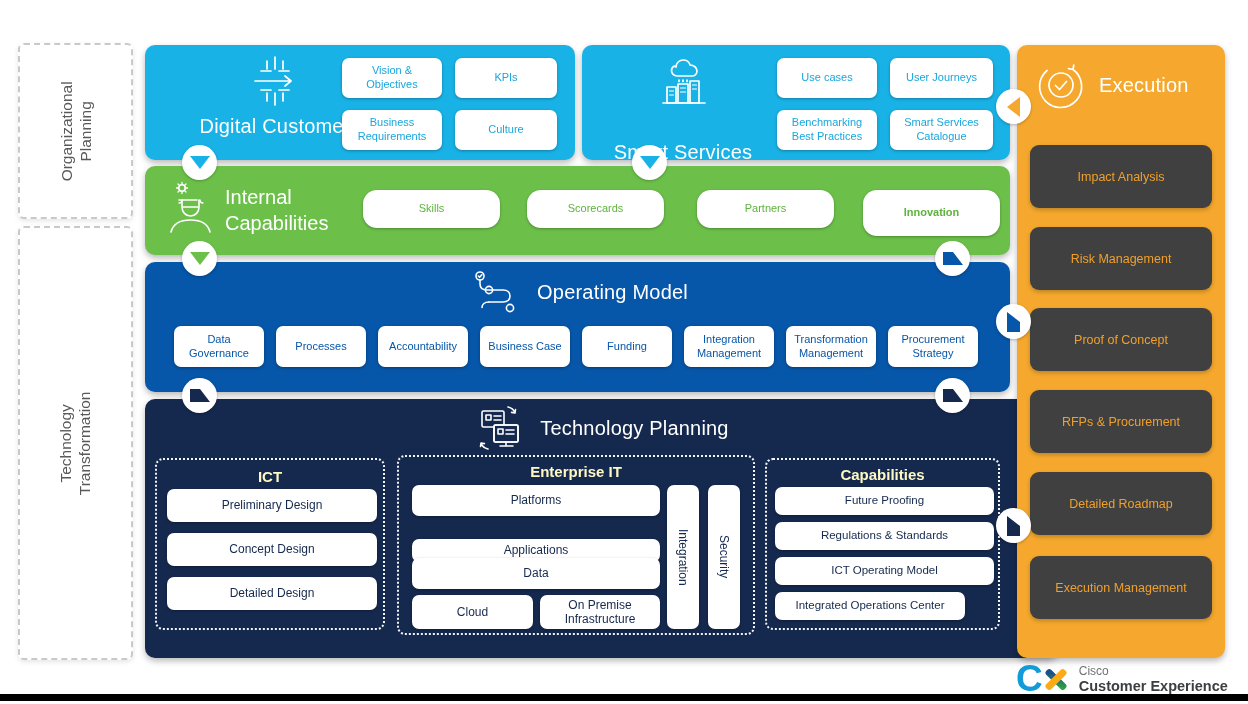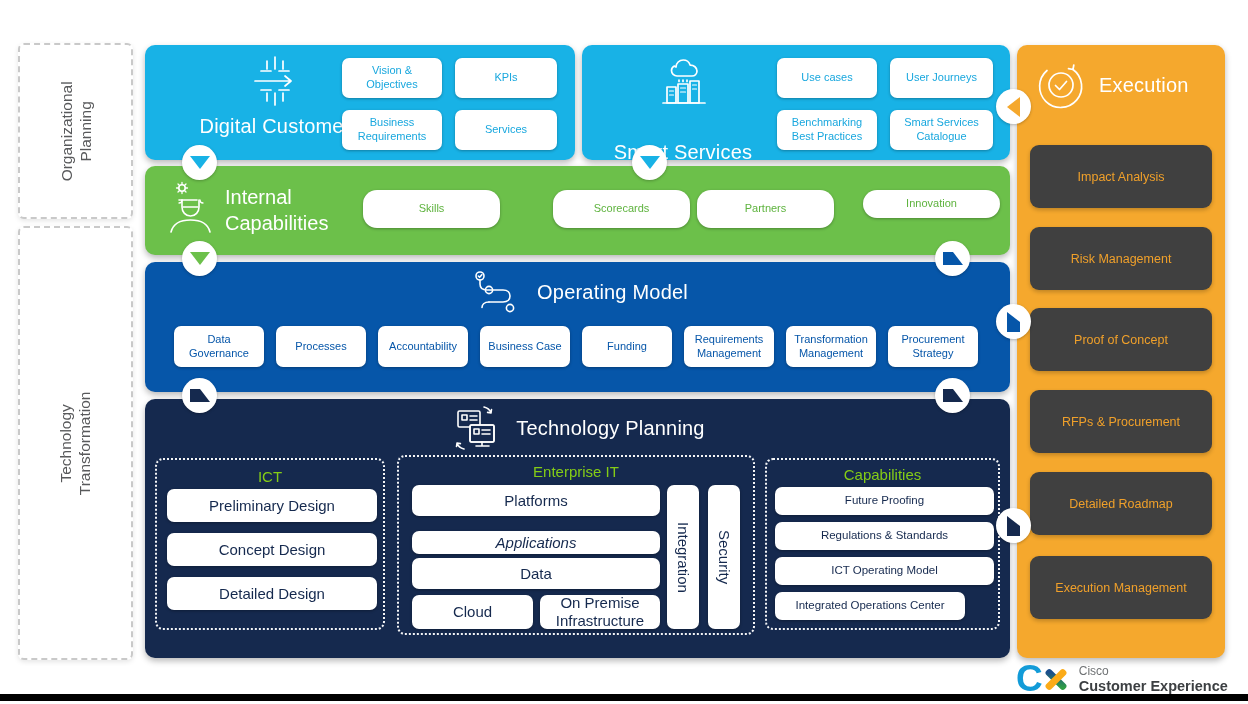--- a/index.html
+++ b/index.html
@@ -43,22 +43,22 @@
   .tri-left{border-top:10px solid transparent;border-bottom:10px solid transparent;border-right:13px solid;}
   .tri-right{border-top:10px solid transparent;border-bottom:10px solid transparent;border-left:13px solid;}
   .t-cyan{border-top-color:#18b2e6;border-bottom-color:#18b2e6;}
   .t-green{border-top-color:#6cc04a;border-bottom-color:#6cc04a;}
   .t-blue{border-bottom-color:#0656a9;border-left-color:#0656a9;}
   .t-navy{border-bottom-color:#15294e;border-left-color:#15294e;}
   .t-orange{border-right-color:#f5a82d;}
 
   
   .dotted{position:absolute;border:2px dotted rgba(255,255,255,.95);border-radius:8px;box-sizing:border-box;}
-  .dt-title{position:absolute;width:100%;text-align:center;color:#84cc16;font-size:15px;font-weight:400;}
-  .pill{position:absolute;background:#fff;border-radius:7px;color:#15294e;font-size:15px;
+  .dt-title{position:absolute;width:100%;text-align:center;color:#fef9c3;font-size:15px;font-weight:700;}
+  .pill{position:absolute;background:#fff;border-radius:7px;color:#15294e;font-size:12px;
         display:flex;align-items:center;justify-content:center;text-align:center;line-height:1.2;
         box-shadow:0 1px 3px rgba(0,0,0,.30);box-sizing:border-box;}
   .vpill{writing-mode:vertical-rl;}
 
   
   .exec-card{position:absolute;left:13px;width:182px;height:63px;background:#404040;border-radius:9px;
              box-shadow:0 2px 4px rgba(0,0,0,.22);display:flex;align-items:center;justify-content:center;
              color:#f0a02a;font-size:12.5px;text-align:center;}
 
   
@@ -104,21 +104,21 @@
           <path d="M14 37h10M32 37h10"></path>
           <path d="M20 40v8M28 40v12M36 40v8"></path>
         </svg>
       </span>
       <div class="sec-title" style="margin-top:6px;">Digital Customer</div>
     </div>
     <div class="chipgrid" style="left:197px;top:13px;grid-template-columns:100px 102px;grid-auto-rows:40px;column-gap:13px;row-gap:12px;">
       <div class="chip c-cyan">Vision &amp; Objectives</div>
       <div class="chip c-cyan">KPIs</div>
       <div class="chip c-cyan">Business Requirements</div>
-      <div class="chip c-cyan">Services</div>
+      <div class="chip c-cyan">Culture</div>
     </div>
   </div>
 
   <div class="box cyan" style="left:582px;top:45px;width:428px;height:115px;">
     <div class="hdr-col" style="left:21px;top:8px;width:160px;gap:26px;">
       <span>
         <svg width="56" height="56" viewBox="0 0 56 56" fill="none" stroke="#fff" stroke-width="1.7" stroke-linecap="round" stroke-linejoin="round">
           <path d="M21 14c0-4 3.4-7 7.2-7 3.2 0 6 2.1 6.9 5.1C38.8 12 42 14.6 42 18c0 2.8-2.2 5-5 5H22c-3 0-5.5-2.4-5.5-5.5 0-2 1.2-3.7 2.8-4.5z"></path>
           <path d="M24 27v2M28 27v2M32 27v2" stroke-dasharray="1.5 2.5"></path>
           <rect x="12" y="34" width="9" height="16"></rect>
@@ -148,23 +148,23 @@
         <path d="M17 20v7c0 5 3.5 9 8.5 9s8.5-4 8.5-9v-7"></path>
         <path d="M18 27h15" stroke-width="1.3"></path>
         <path d="M6 52c2-8 9-12 19.5-12S43 44 45 52"></path>
       </svg>
     </span>
     <div style="position:absolute;left:80px;top:18px;color:#fff;font-size:20px;line-height:1.3;">
       <div>Internal</div>
       <div>Capabilities</div>
     </div>
     <div class="chip c-green" style="position:absolute;left:218px;top:24px;width:137px;height:38px;">Skills</div>
-    <div class="chip c-green" style="position:absolute;left:408px;top:24px;width:137px;height:38px;">Scorecards</div>
+    <div class="chip c-green" style="position:absolute;left:382px;top:24px;width:137px;height:38px;">Scorecards</div>
     <div class="chip c-green" style="position:absolute;left:552px;top:24px;width:137px;height:38px;">Partners</div>
-    <div class="chip c-green" style="position:absolute;left:718px;top:24px;width:137px;height:28px;">Innovation</div>
+    <div class="chip c-green" style="position:absolute;left:718px;top:24px;width:137px;height:46px;font-weight:bold;">Innovation</div>
   </div>
 
   <div class="box blue" style="left:145px;top:262px;width:865px;height:130px;">
     <div style="position:absolute;left:0;top:8px;width:100%;display:flex;align-items:center;justify-content:center;gap:18px;">
       <span>
         <svg width="52" height="44" viewBox="0 0 52 44" fill="none" stroke="#fff" stroke-width="1.6" stroke-linecap="round" stroke-linejoin="round">
           <circle cx="13" cy="6" r="4"></circle>
           <path d="M11.3 6l1.3 1.3 2.2-2.6"></path>
           <path d="M13 10v4c0 4 3 6 7 6h16c5 0 7 3 7 6s-2 6-7 6H22"></path>
           <path d="M22 32c-5 0-7 3-7 5.5"></path>
@@ -173,27 +173,27 @@
         </svg>
       </span>
       <div class="sec-title">Operating Model</div>
     </div>
     <div class="chipgrid" style="left:29px;top:64px;grid-template-columns:repeat(8,90px);grid-auto-rows:41px;column-gap:12px;">
       <div class="chip c-blue">Data Governance</div>
       <div class="chip c-blue">Processes</div>
       <div class="chip c-blue">Accountability</div>
       <div class="chip c-blue">Business Case</div>
       <div class="chip c-blue">Funding</div>
-      <div class="chip c-blue">Requirements Management</div>
+      <div class="chip c-blue">Integration Management</div>
       <div class="chip c-blue">Transformation Management</div>
       <div class="chip c-blue">Procurement Strategy</div>
     </div>
   </div>
 
-  <div class="box navy" style="left:145px;top:399px;width:865px;height:259px;">
+  <div class="box navy" style="left:145px;top:399px;width:865px;height:259px;padding-left:48px;">
     <div style="position:absolute;left:0;top:6px;width:100%;display:flex;align-items:center;justify-content:center;gap:16px;">
       <span>
         <svg width="50" height="46" viewBox="0 0 50 46" fill="none" stroke="#fff" stroke-width="1.6" stroke-linecap="round" stroke-linejoin="round">
           <rect x="8" y="6" width="22" height="16" rx="1.5"></rect>
           <rect x="12" y="10" width="5" height="5"></rect>
           <path d="M20 11h7M20 15h7"></path>
           <rect x="20" y="20" width="24" height="17" rx="1.5" fill="#15294e"></rect>
           <rect x="20" y="20" width="24" height="17" rx="1.5"></rect>
           <rect x="24" y="24" width="5" height="5"></rect>
           <path d="M32 25h8M32 29h8M32 37v3M26 41h13"></path>
@@ -207,21 +207,21 @@
     <div class="dotted" style="left:10px;top:59px;width:230px;height:172px;">
       <div class="dt-title" style="top:8px;">ICT</div>
       <div class="pill" style="left:10px;top:29px;width:210px;height:33px;">Preliminary Design</div>
       <div class="pill" style="left:10px;top:73px;width:210px;height:33px;">Concept Design</div>
       <div class="pill" style="left:10px;top:117px;width:210px;height:33px;">Detailed Design</div>
     </div>
 
     <div class="dotted" style="left:252px;top:56px;width:358px;height:180px;">
       <div class="dt-title" style="top:6px;">Enterprise IT</div>
       <div class="pill" style="left:13px;top:28px;width:248px;height:31px;">Platforms</div>
-      <div class="pill" style="left:13px;top:74px;width:248px;height:23px;font-style:italic;">Applications</div>
+      <div class="pill" style="left:13px;top:82px;width:248px;height:23px;">Applications</div>
       <div class="pill" style="left:13px;top:101px;width:248px;height:31px;">Data</div>
       <div class="pill" style="left:13px;top:138px;width:121px;height:34px;">Cloud</div>
       <div class="pill" style="left:141px;top:138px;width:120px;height:34px;">On Premise Infrastructure</div>
       <div class="pill vpill" style="left:268px;top:28px;width:32px;height:144px;">Integration</div>
       <div class="pill vpill" style="left:309px;top:28px;width:32px;height:144px;">Security</div>
     </div>
 
     <div class="dotted" style="left:620px;top:59px;width:235px;height:172px;">
       <div class="dt-title" style="top:6px;">Capabilities</div>
       <div class="pill" style="left:8px;top:27px;width:219px;height:28px;font-size:11.5px;">Future Proofing</div>

